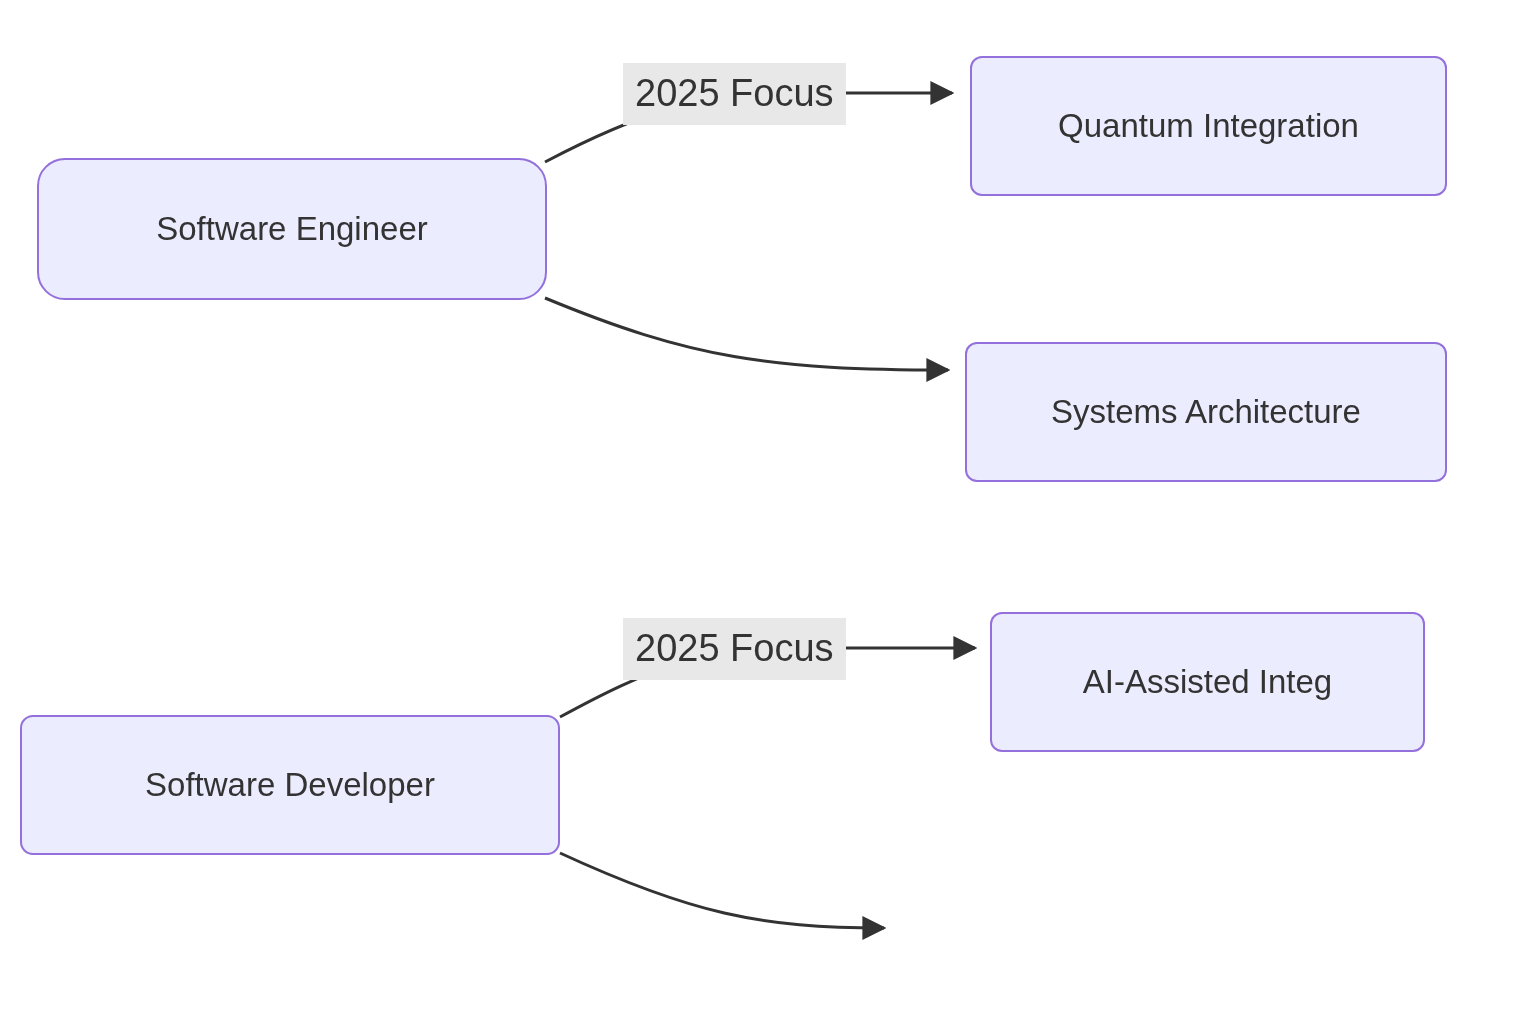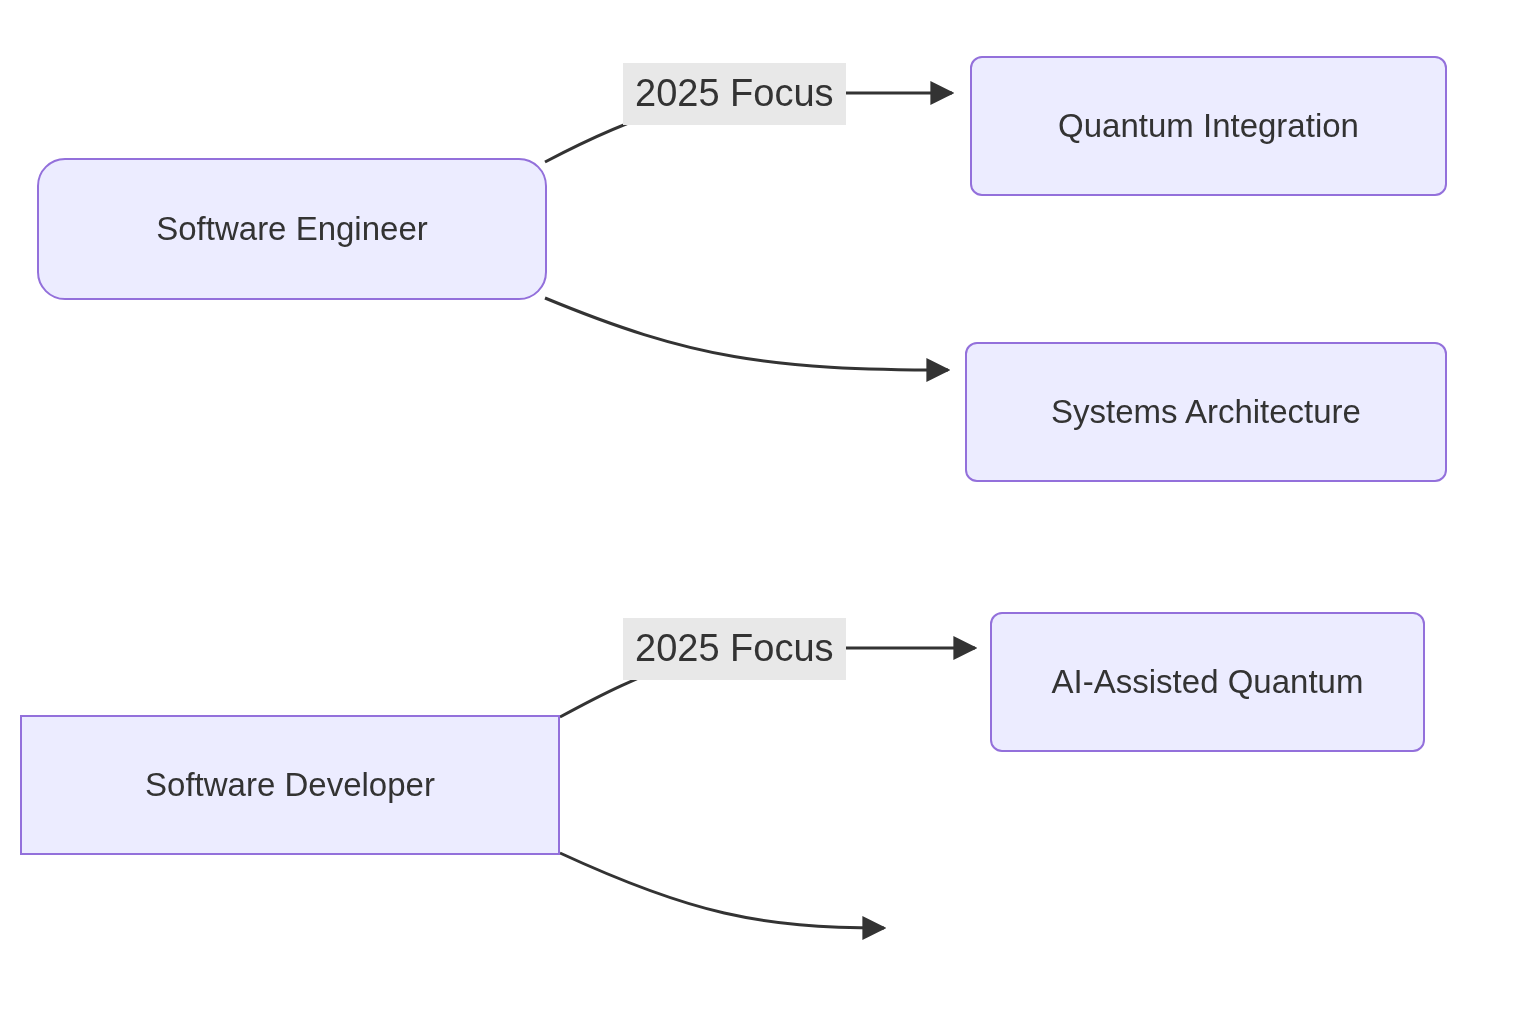--- a/index.html
+++ b/index.html
@@ -27,21 +27,21 @@
     color: var(--text, #333333);
     font-size: 33px;
     text-align: center;
     padding: 0 16px;
     line-height: 1.2;
   }
   .node.rounded { border-radius: 12px; margin-top: 34px; }
   #node-software-engineer  { left: 37px;  top: 158px; width: 510px; height: 142px; border-radius: 28px; }
   #node-quantum-integration{ left: 970px; top: 22px;  width: 477px; height: 140px; }
   #node-systems-architecture{ left: 965px; top: 308px; width: 482px; height: 140px; }
-  #node-software-developer { left: 20px;  top: 715px; width: 540px; height: 140px; }
+  #node-software-developer { left: 20px;  top: 715px; width: 540px; height: 140px; border-radius: 13px; }
   #node-ai-assisted-coding { left: 990px; top: 578px; width: 435px; height: 140px; }
   #node-llm-integration    { left: 900px; top: 855px; width: 615px; height: 145px; }
   .edge-label {
     position: absolute;
     background: var(--edge-label-bg, #e8e8e8);
     color: var(--text, #333333);
     font-size: 38px;
     padding: 10px 12px;
     line-height: 1.1;
     white-space: nowrap;
@@ -80,21 +80,21 @@
 
   <div class="node rounded" id="node-systems-architecture">
     <span>Systems Architecture</span>
   </div>
 
   <div class="node" id="node-software-developer">
     <span>Software Developer</span>
   </div>
 
   <div class="node rounded" id="node-ai-assisted-coding">
-    <span>AI-Assisted Quantum</span>
+    <span>AI-Assisted Integ</span>
   </div>
 
 
   <div class="edge-label" id="edge-label-engineer-quantum">2025 Focus</div>
 
   <div class="edge-label" id="edge-label-developer-ai">2025 Focus</div>
 
 </div>
 
 </body></html>

